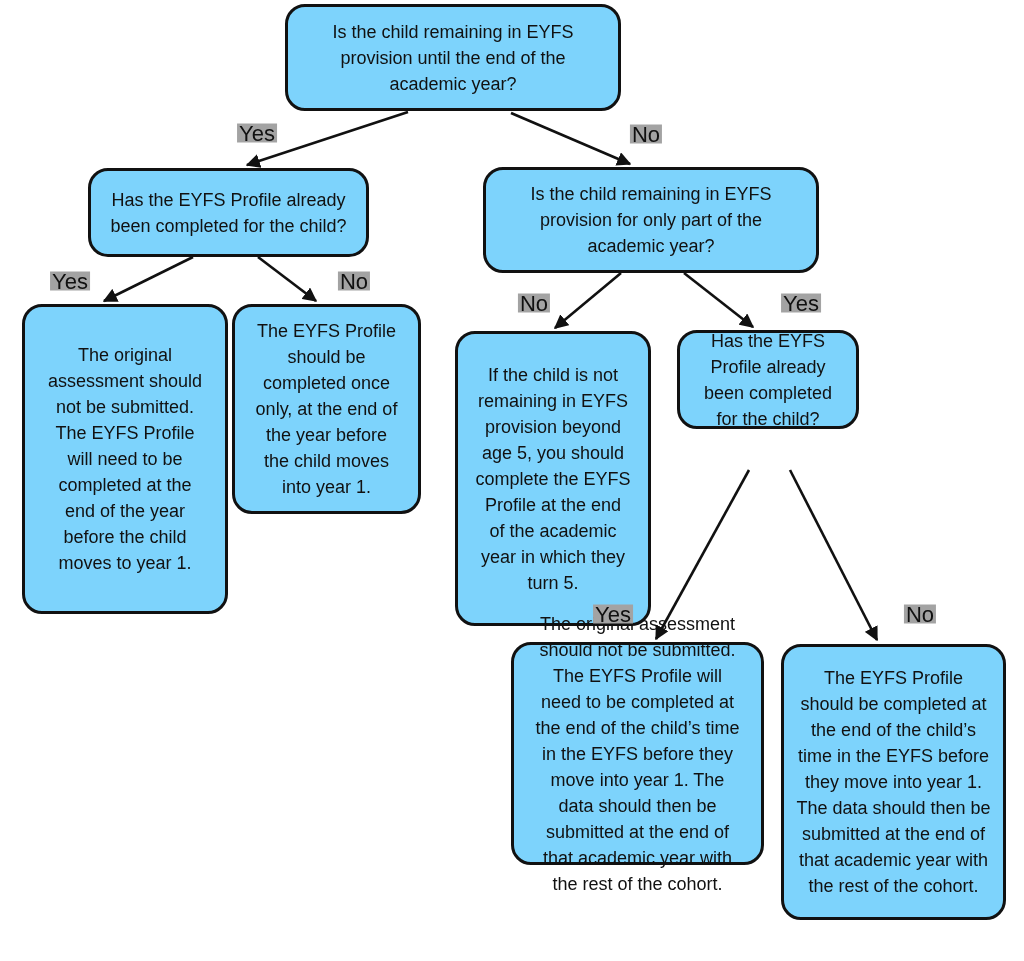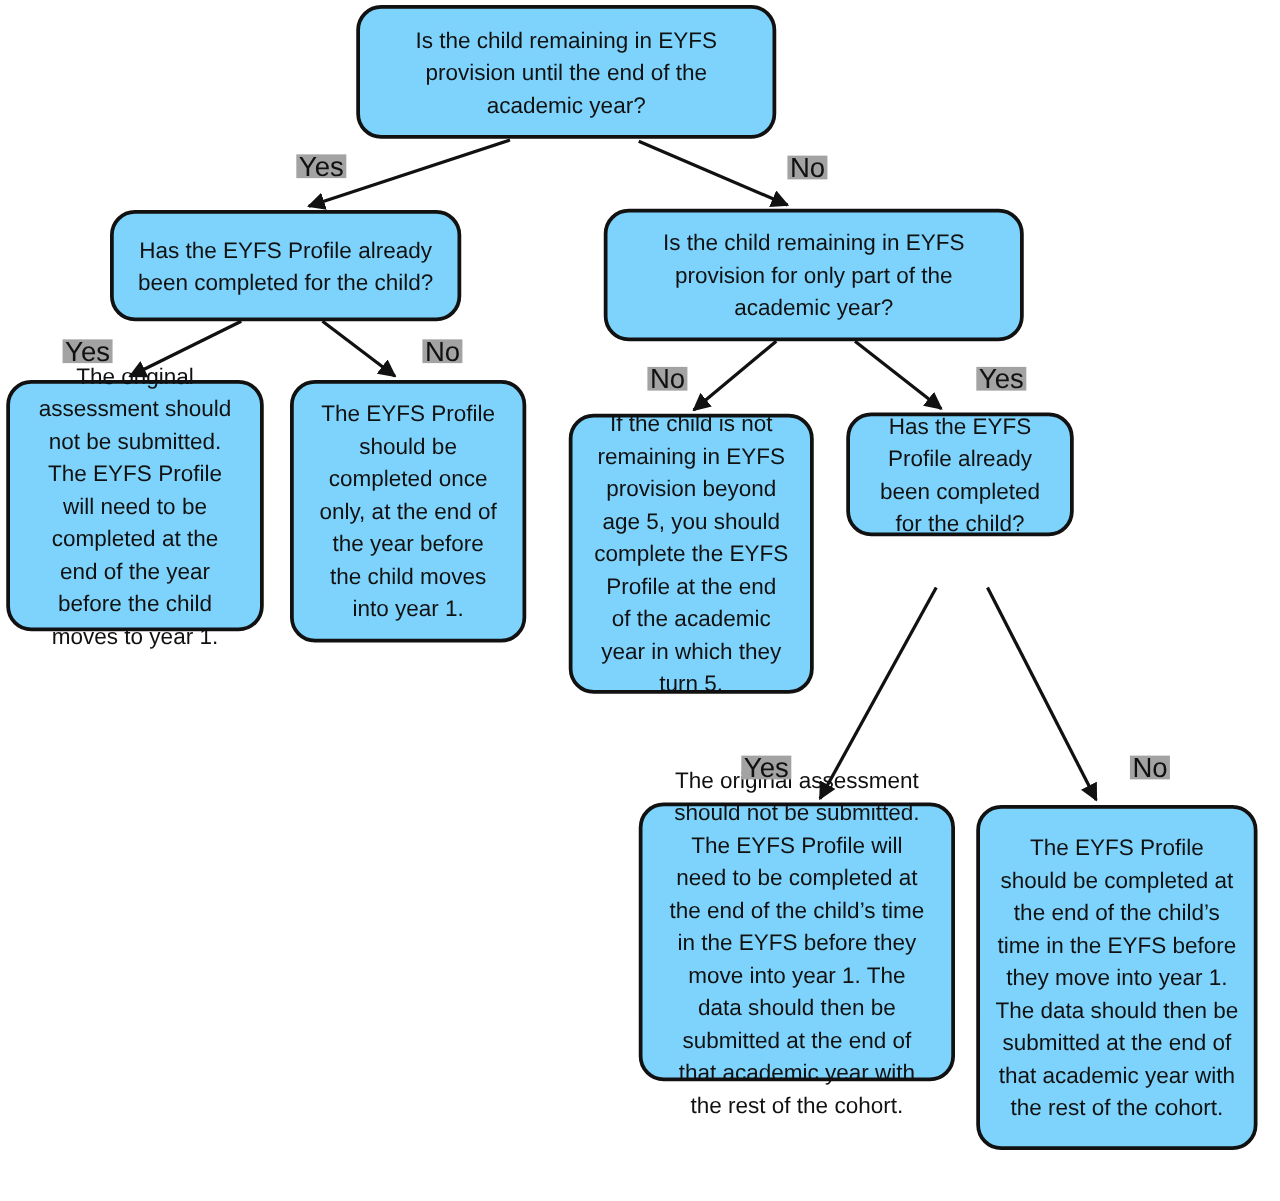--- a/index.html
+++ b/index.html
@@ -80,21 +80,21 @@
     <span class="txt">Has the EYFS Profile already
 been completed for the child?</span>
   </div>
 
   <div class="node" style="left:483px;top:167px;width:336px;height:106px;">
     <span class="txt">Is the child remaining in EYFS
 provision for only part of the
 academic year?</span>
   </div>
 
-  <div class="node" style="left:5px;top:304px;width:206px;height:201px;align-items:center;">
+  <div class="node" style="left:22px;top:304px;width:206px;height:310px;align-items:center;">
     <span class="txt">The original
 assessment should
 not be submitted.
 The EYFS Profile
 will need to be
 completed at the
 end of the year
 before the child
 moves to year 1.</span>
   </div>
@@ -102,21 +102,21 @@
   <div class="node" style="left:232px;top:304px;width:189px;height:210px;">
     <span class="txt">The EYFS Profile
 should be
 completed once
 only, at the end of
 the year before
 the child moves
 into year 1.</span>
   </div>
 
-  <div class="node" style="left:455px;top:331px;width:196px;height:224px;">
+  <div class="node" style="left:455px;top:331px;width:196px;height:295px;">
     <span class="txt">If the child is not
 remaining in EYFS
 provision beyond
 age 5, you should
 complete the EYFS
 Profile at the end
 of the academic
 year in which they
 turn 5.</span>
   </div>

